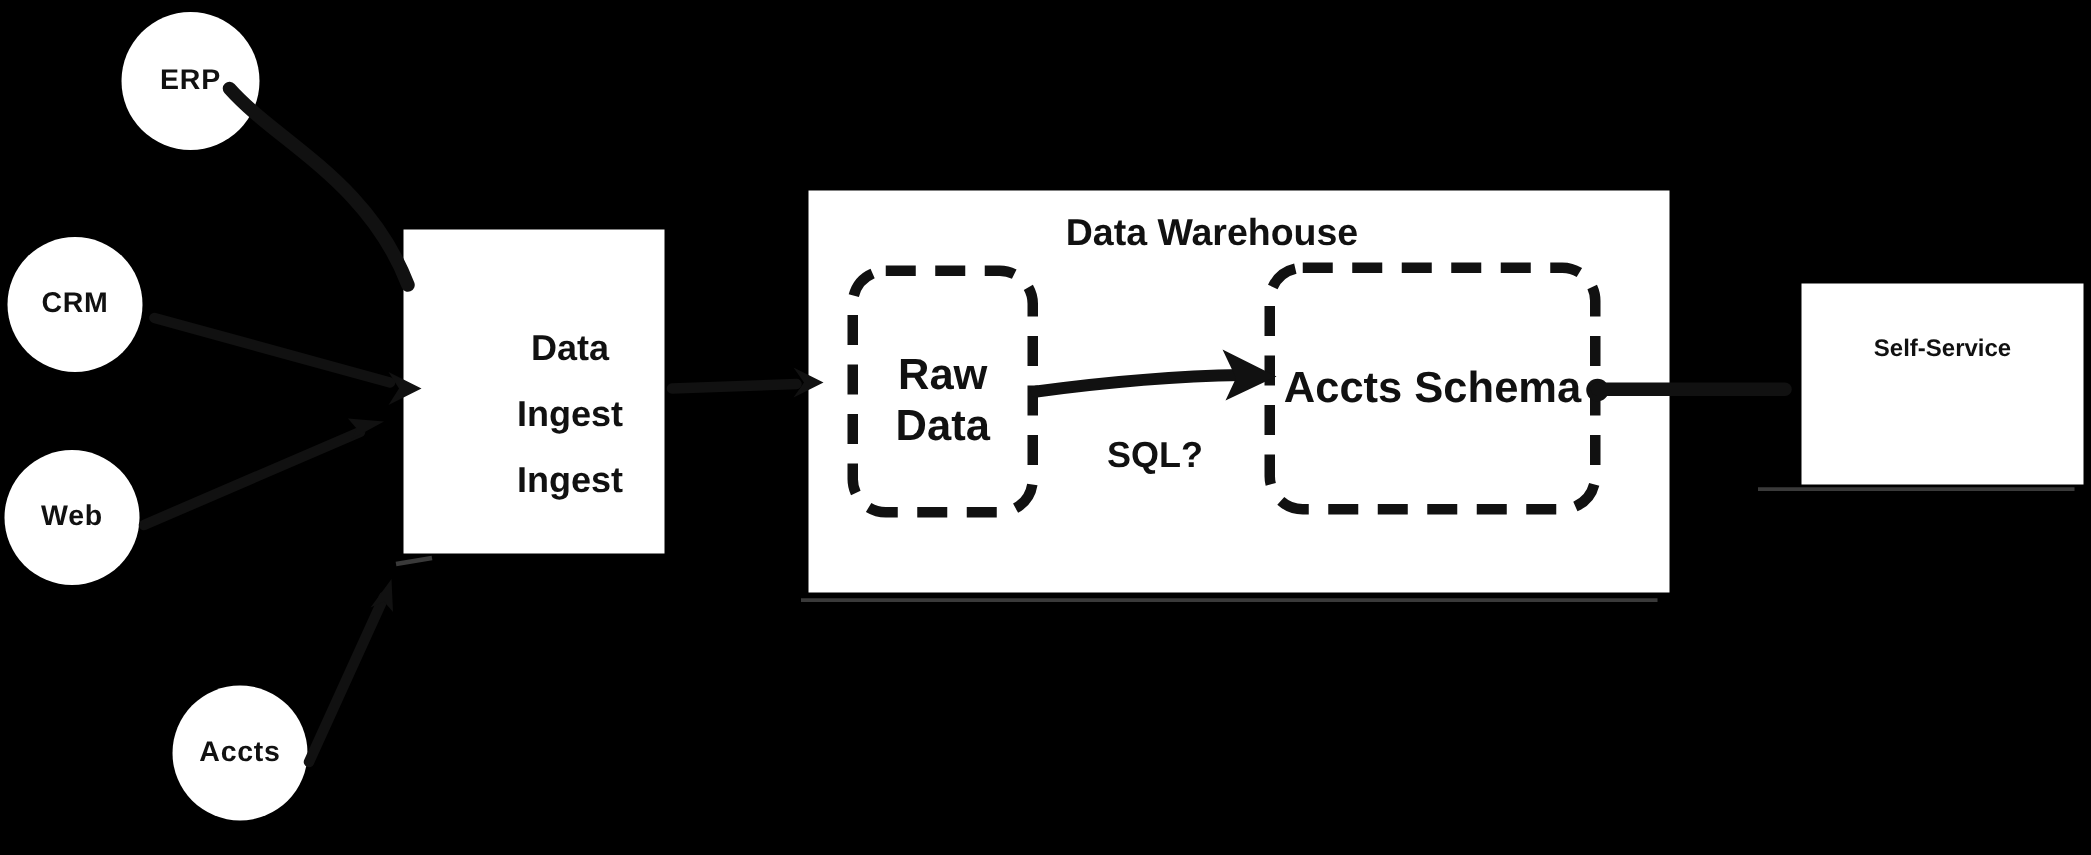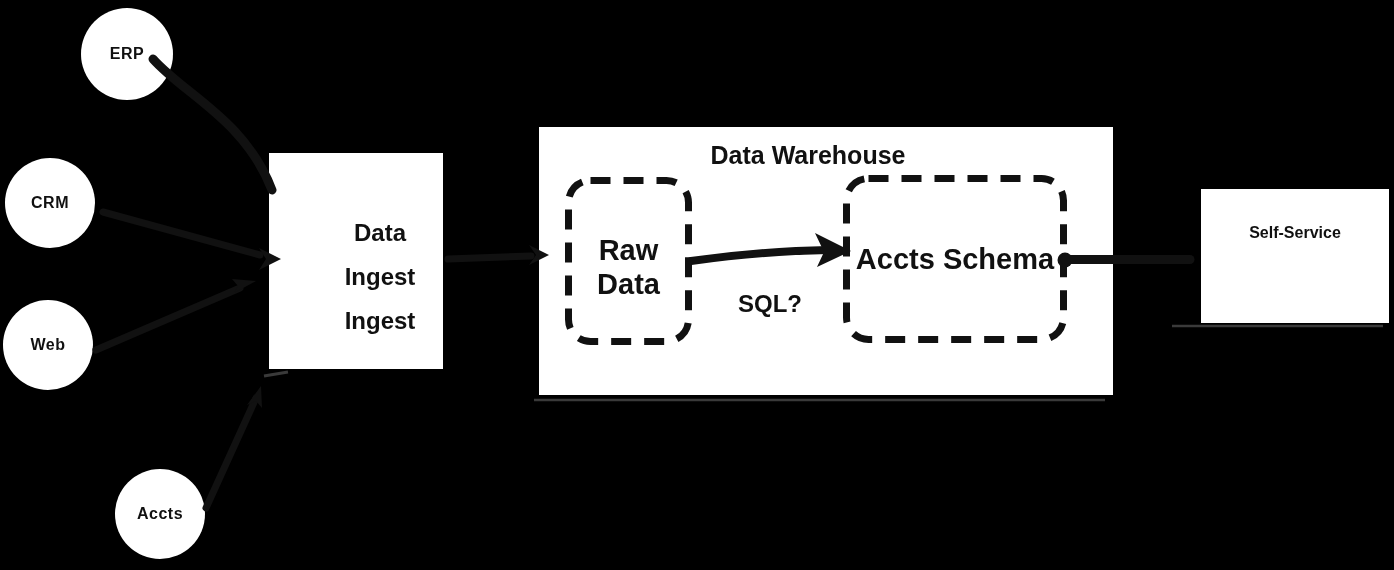--- a/index.html
+++ b/index.html
@@ -9,21 +9,21 @@
     background:var(--bg,#000000);
     overflow:hidden;
     font-family:"Liberation Sans",sans-serif;
     color:var(--ink,#111111);
   }
   .node{position:absolute;box-sizing:border-box;}
   .circle{
     background:var(--fill,#ffffff);
     border-radius:50%;
     display:flex;align-items:center;justify-content:center;
-    font-size:16px;font-weight:bold;letter-spacing:.5px;
+    font-size:19px;font-weight:bold;letter-spacing:.5px;
   }
   .rect{
     background:var(--fill,#ffffff);
     text-align:center;font-weight:bold;
   }
   .ingest{left:269px;top:153px;width:174px;height:216px;
     font-size:24px;line-height:44px;padding-top:58px;padding-left:48px;}
   .warehouse{left:539px;top:127px;width:574px;height:268px;}
   .wh-title{margin-top:13px;padding-right:36px;font-size:25px;font-weight:bold;line-height:30px;}
   .dashed-label{
@@ -48,21 +48,21 @@
 
   <div class="node circle" style="left:81px;top:8px;width:92px;height:92px;">
     <span>ERP</span>
   </div>
   <div class="node circle" style="left:3px;top:300px;width:90px;height:90px;">
     <span>Web</span>
   </div>
   <div class="node circle" style="left:5px;top:158px;width:90px;height:90px;">
     <span>CRM</span>
   </div>
-  <div class="node circle" style="left:115px;top:469px;width:90px;height:90px;">
+  <div class="node circle" style="left:115px;top:457px;width:90px;height:90px;">
     <span>Accts</span>
   </div>
 
   <div class="node rect ingest">
     <div>Data Ingest</div>
     <div>Ingest</div>
   </div>
 
   <div class="node rect warehouse">
     <div class="wh-title">Data Warehouse</div>

